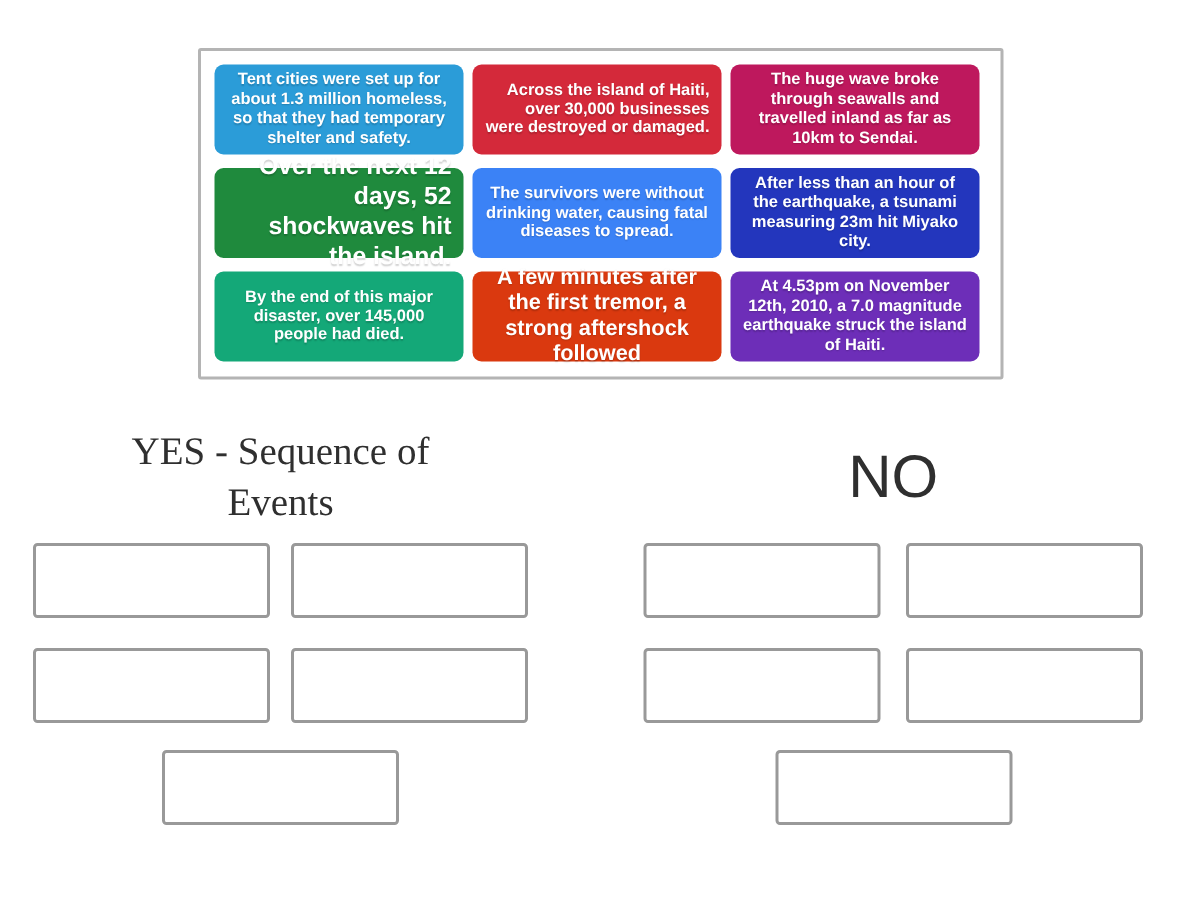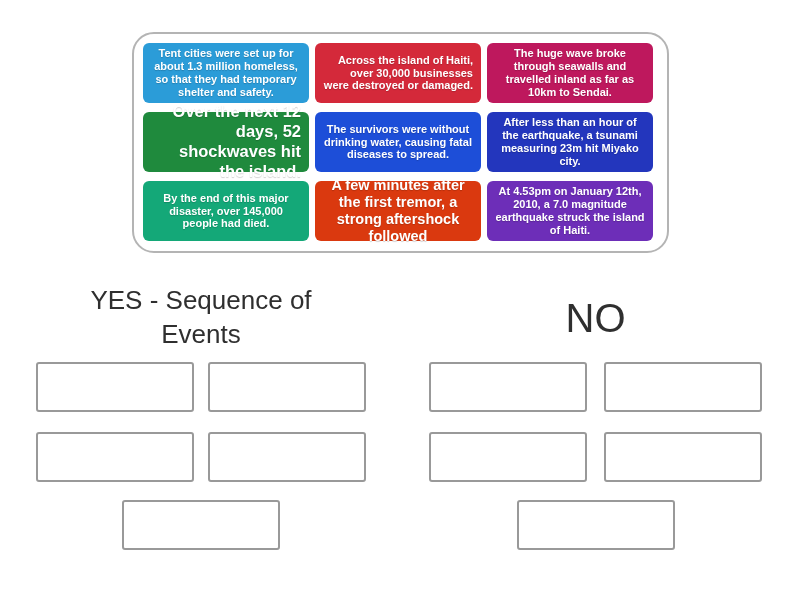--- a/index.html
+++ b/index.html
@@ -16,21 +16,21 @@
     position:relative;
     overflow:hidden;
   }
   .stage{position:absolute;left:0;top:0;width:800px;height:600px;}
 
   
   .card-pool{
     position:absolute;left:132px;top:32px;width:537px;height:221px;
     background:#ffffff;
     border:2px solid var(--container-border);
-    border-radius:22px;
+    border-radius:2px;
     padding:9px;
     display:flex;flex-wrap:wrap;gap:9px 6px;
     align-content:flex-start;
   }
   .card{
     width:166px;height:60px;
     border-radius:6px;
     color:var(--card-text);
     font-weight:bold;
     display:flex;align-items:center;justify-content:center;
@@ -40,21 +40,21 @@
     text-shadow:0 1px 1px rgba(0,0,0,0.18);
     cursor:grab;
   }
   .fs-s {font-size:11px;}
   .fs-m {font-size:11px;}
   .fs-l {font-size:14.5px;}
   .fs-xl{font-size:16.5px;line-height:1.2;}
 
   
   .group{position:absolute;top:280px;}
-  .group-left{left:36px;width:330px;}
+  .group-left{left:22px;width:330px;font-family:Liberation Serif, serif;}
   .group-right{left:429px;width:333px;}
   .group-header{
     height:75px;
     display:flex;align-items:center;justify-content:center;
     text-align:center;
     color:var(--header-text);
   }
   .group-header .header-label{display:block;}
   .group-left  .group-header{font-size:26px;line-height:1.27;}
   .group-left  .header-label{max-width:250px;}
@@ -76,25 +76,25 @@
 </head>
 <body>
 
 <div class="stage">
 
   <div class="card-pool">
     <div class="card fs-s" style="background: rgb(43, 156, 216);">Tent cities were set up for about 1.3 million homeless, so that they had temporary shelter and safety.</div>
     <div class="card fs-s" style="background: rgb(212, 41, 58); text-align: right;">Across the island of Haiti, over 30,000 businesses were destroyed or damaged.</div>
     <div class="card fs-s" style="background: #be185d;">The huge wave broke through seawalls and travelled inland as far as 10km to Sendai.</div>
     <div class="card fs-xl" style="background: rgb(31, 138, 61); text-align: right;">Over the next 12 days, 52 shockwaves hit the island.</div>
-    <div class="card fs-s" style="background: #1d4ed8;">The survivors were without drinking water, causing fatal diseases to spread.</div>
+    <div class="card fs-s" style="background: #3b82f6;">The survivors were without drinking water, causing fatal diseases to spread.</div>
     <div class="card fs-s" style="background: rgb(35, 54, 189);">After less than an hour of the earthquake, a tsunami measuring 23m hit Miyako city.</div>
     <div class="card fs-m" style="background: rgb(20, 168, 120);">By the end of this major disaster, over 145,000 people had died.</div>
     <div class="card fs-l" style="background: rgb(218, 57, 15);">A few minutes after the first tremor, a strong aftershock followed</div>
-    <div class="card fs-s" style="background: rgb(109, 46, 184);">At 4.53pm on January 12th, 2010, a 7.0 magnitude earthquake struck the island of Haiti.</div>
+    <div class="card fs-s" style="background: rgb(109, 46, 184);">At 4.53pm on November 12th, 2010, a 7.0 magnitude earthquake struck the island of Haiti.</div>
   </div>
 
   <div class="group group-left">
     <div class="group-header">
       <span class="header-label">YES - Sequence of Events</span>
     </div>
     <div class="slot-row row-1">
       <div class="slot"></div>
       <div class="slot"></div>
     </div>

